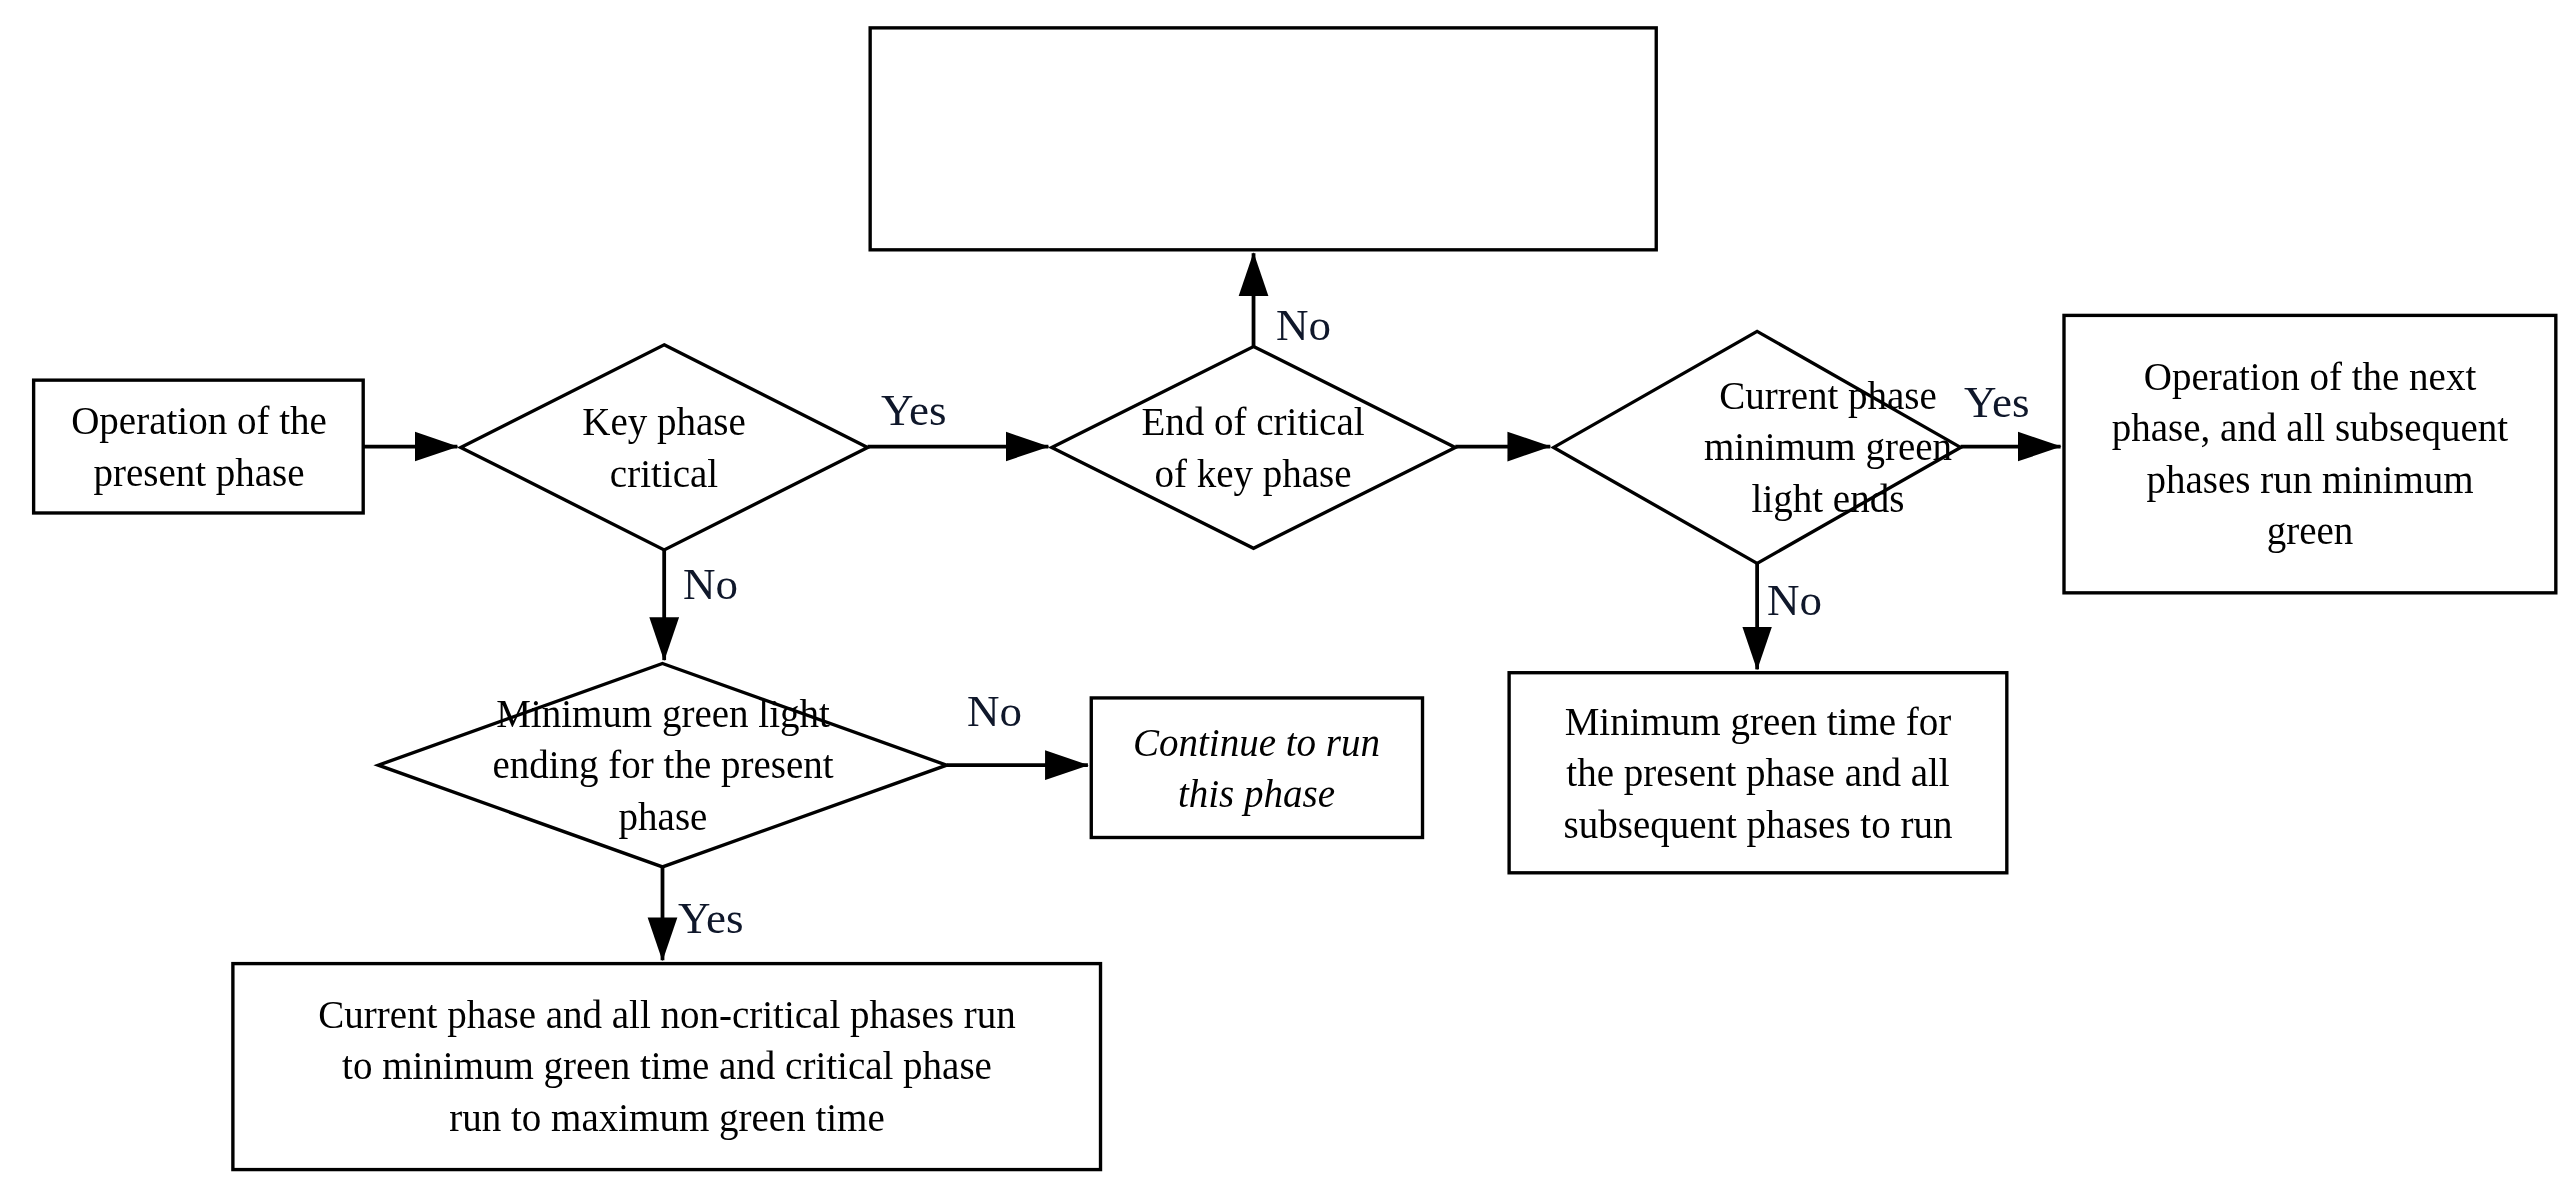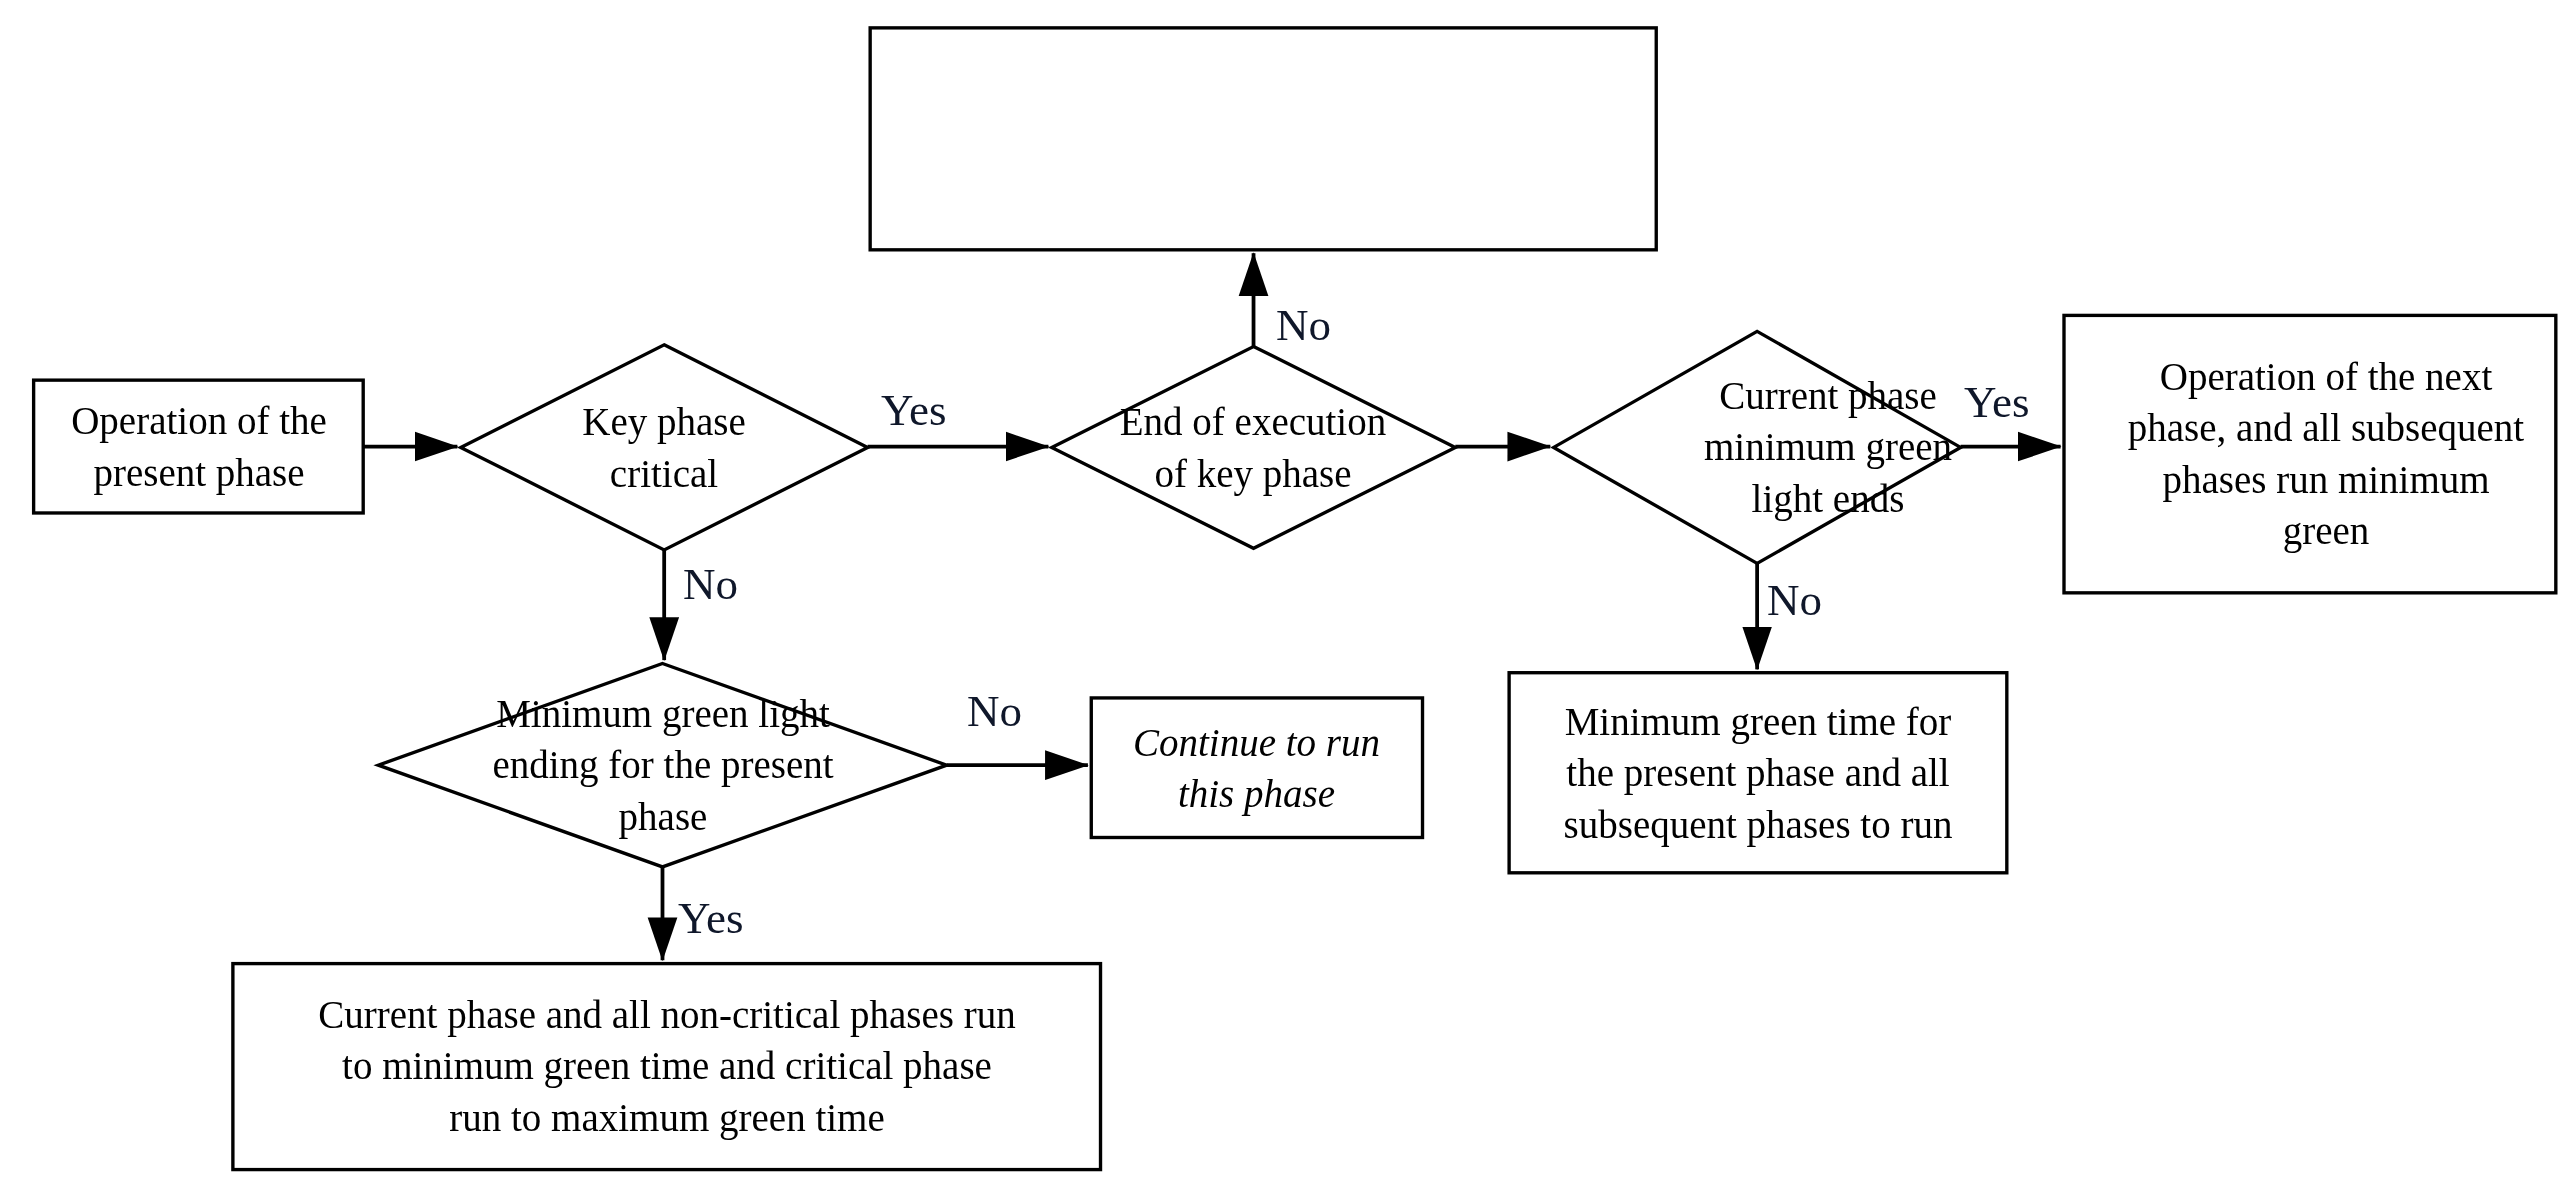--- a/index.html
+++ b/index.html
@@ -70,28 +70,28 @@
     <line x1="2090" y1="670" x2="2090" y2="796" stroke="#000000" stroke-width="4.5" marker-end="url(#arrow)"></line>
   </svg>
 
   <div class="node-text" style="left:34px; top:380px; width:330px; height:133px;">Operation of the
 present phase</div>
 
 
   <div class="node-text" style="left:496px; top:393px; width:336px; height:109px;">Key phase
 critical</div>
 
-  <div class="node-text" style="left:1085px; top:393px; width:336px; height:109px;">End of execution
+  <div class="node-text" style="left:1085px; top:393px; width:336px; height:109px;">End of critical
 of key phase</div>
 
   <div class="node-text" style="left:1660px; top:367px; width:336px; height:160px;">Current phase
 minimum green
 light ends</div>
 
-  <div class="node-text" style="left:2064px; top:315px; width:492px; height:277px;margin-left:16px;">Operation of the next
+  <div class="node-text" style="left:2064px; top:315px; width:492px; height:277px;">Operation of the next
 phase, and all subsequent
 phases run minimum
 green</div>
 
   <div class="node-text" style="left:1509px; top:673px; width:498px; height:200px;">Minimum green time for
 the present phase and all
 subsequent phases to run</div>
 
   <div class="node-text" style="left:461px; top:685px; width:404px; height:160px;">Minimum green light
 ending for the present

